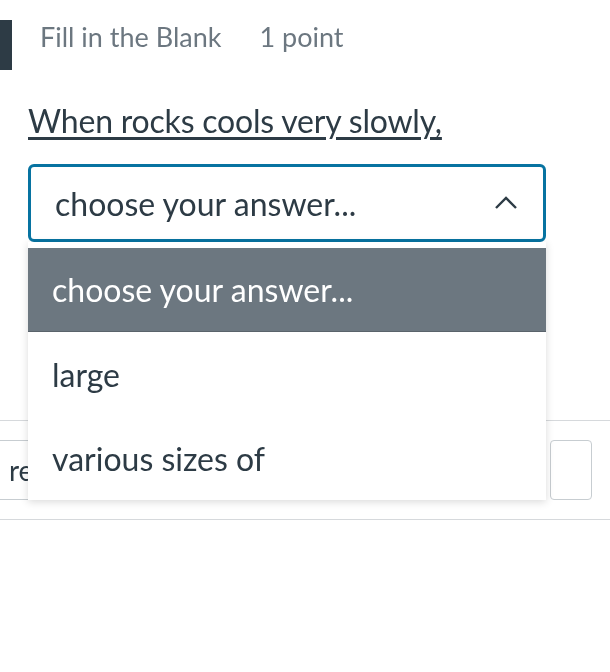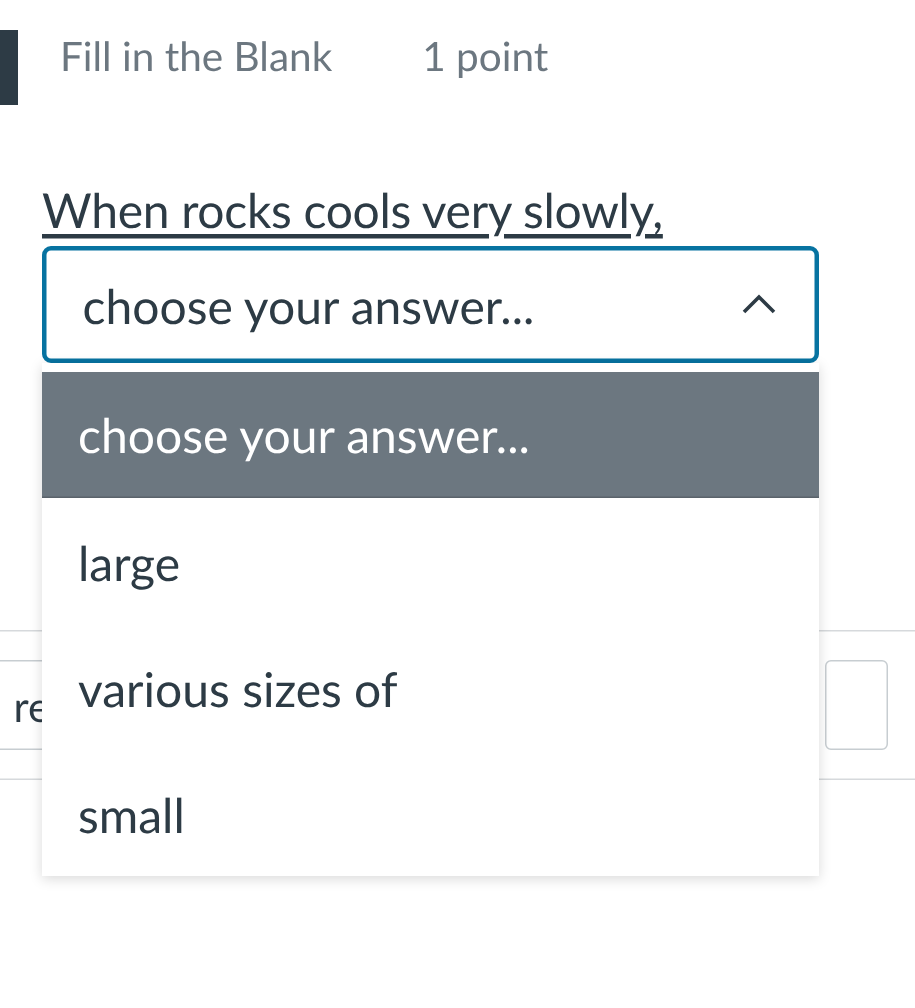--- a/index.html
+++ b/index.html
@@ -23,29 +23,29 @@
     position: absolute;
     left: 0;
     top: 20px;
     width: 12px;
     height: 50px;
     background: #2d3b45;
   }
   .question-header {
     display: flex;
     align-items: center;
-    gap: 60px;
+    gap: 38px;
     padding-left: 40px;
     color: #6c7780;
     font-size: 27px;
     font-weight: 400;
   }
   .prompt {
     padding-left: 28px;
-    margin-top: 67px;
+    margin-top: 48px;
     font-size: 32px;
     color: #2d3b45;
     font-weight: 400;
     text-decoration: underline;
     text-underline-offset: 4px;
     letter-spacing: -0.2px;
   }
   .combo-wrap {
     position: absolute;
     left: 28px;
@@ -156,23 +156,20 @@
     <div class="dropdown-list">
       <div class="option selected">
         <span>choose your answer...</span>
       </div>
       <div class="option">
         <span>large</span>
       </div>
       <div class="option">
         <span>various sizes of</span>
       </div>
-      <div class="option">
-        <span>small</span>
-      </div>
     </div>
   </div>
 
   <div class="bottom-bar">
     <div class="nav-button left-frag">
       <span>re</span>
     </div>
     <div class="nav-button">
       <span></span>
     </div>

